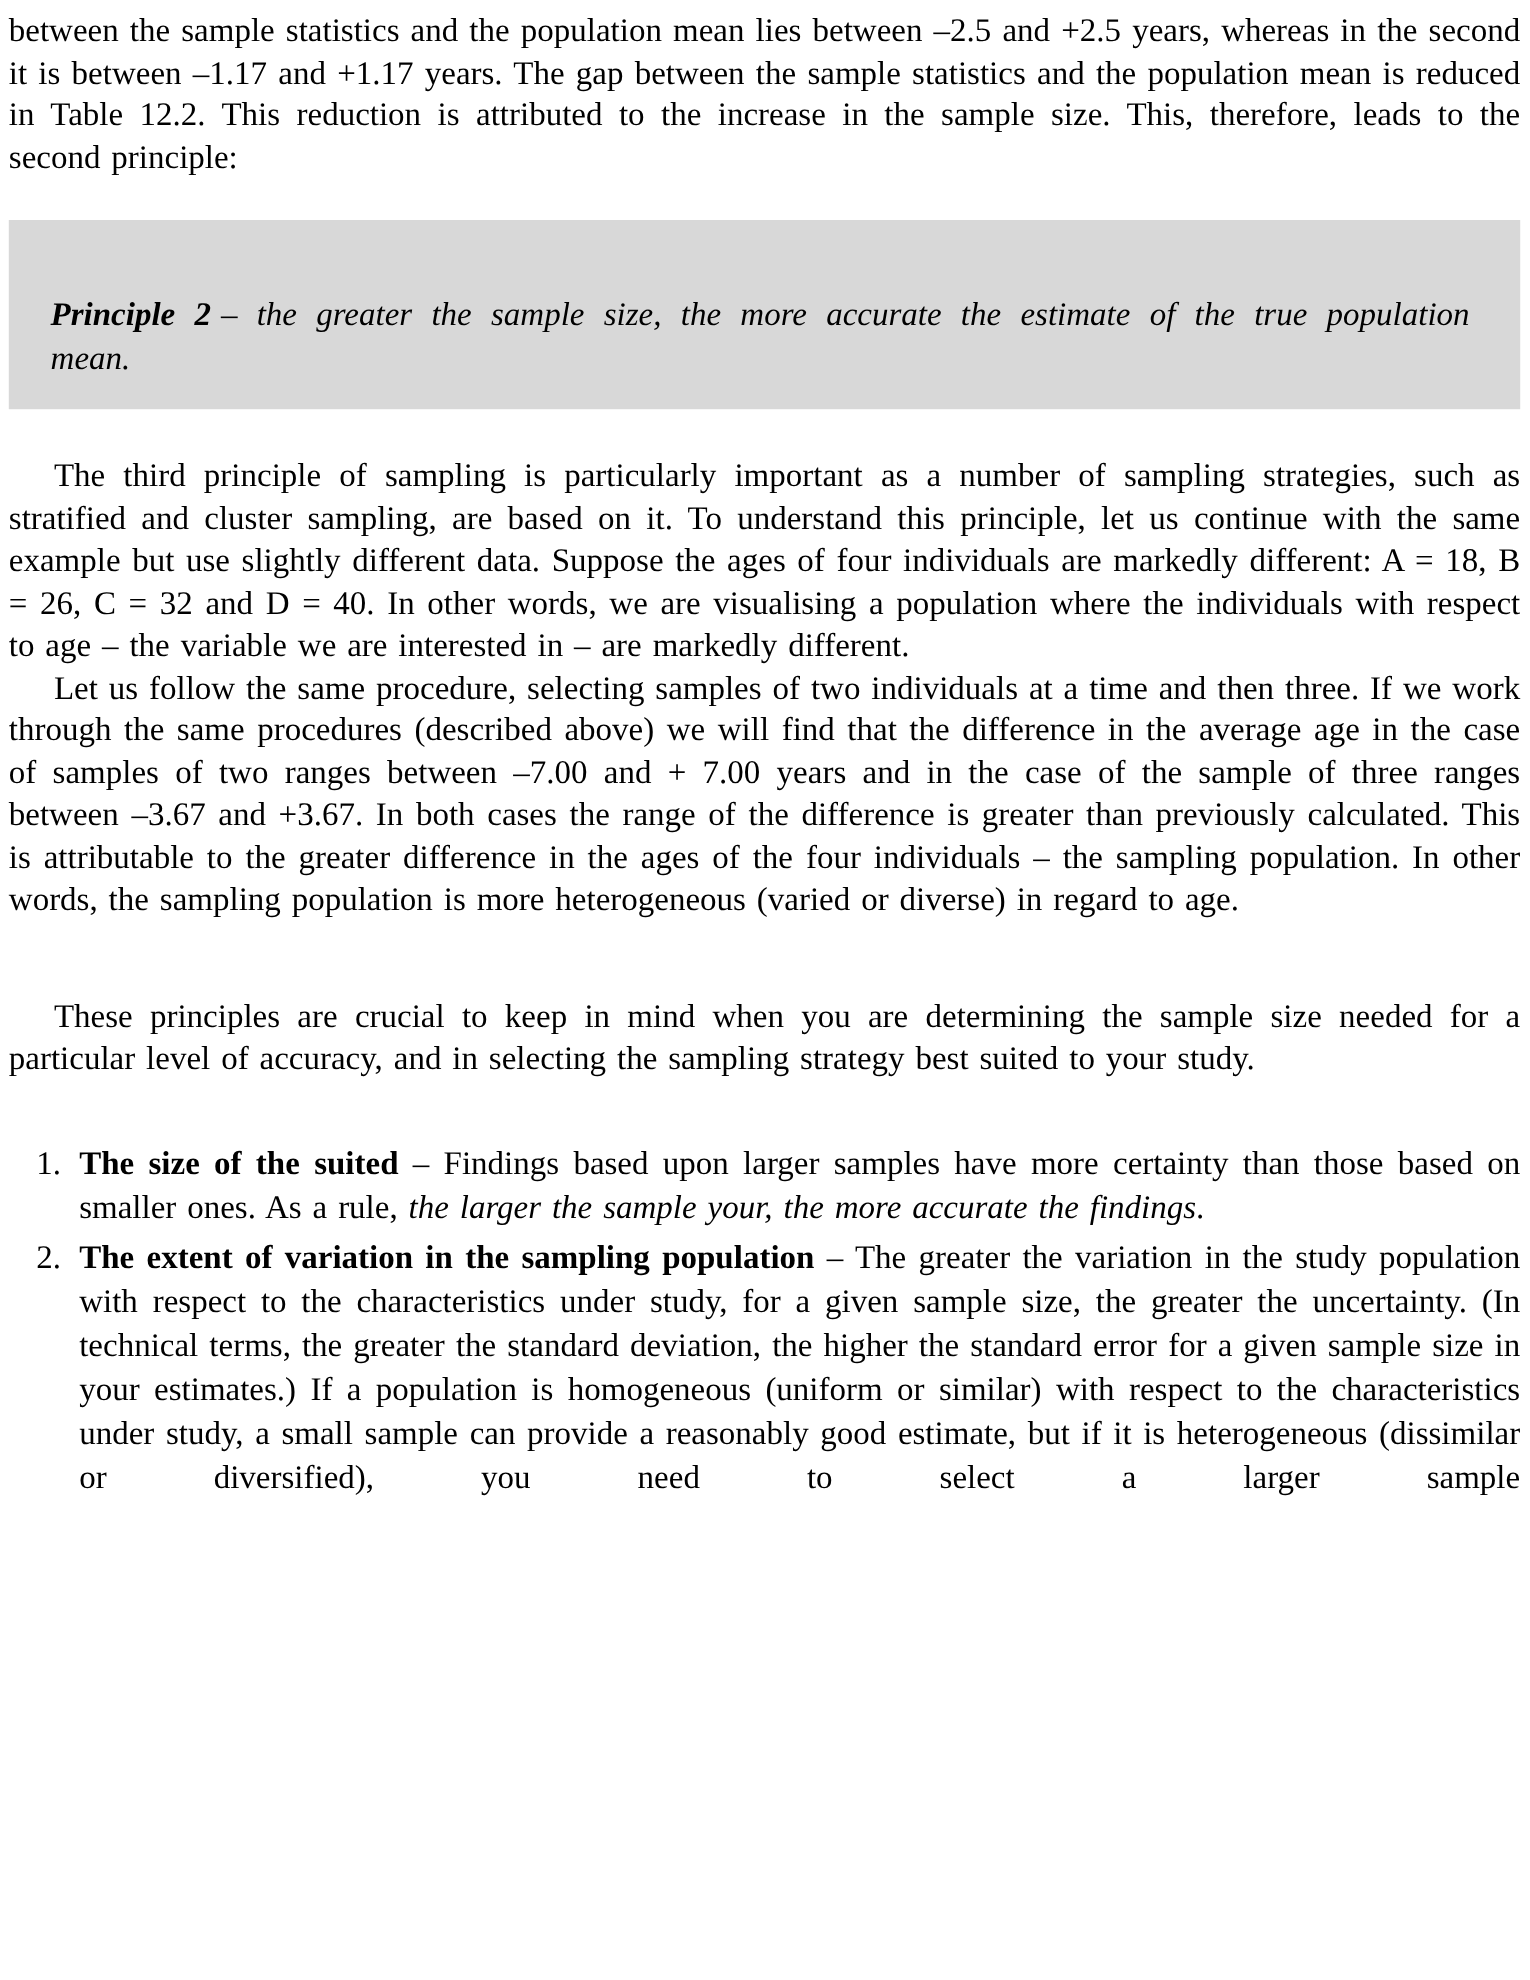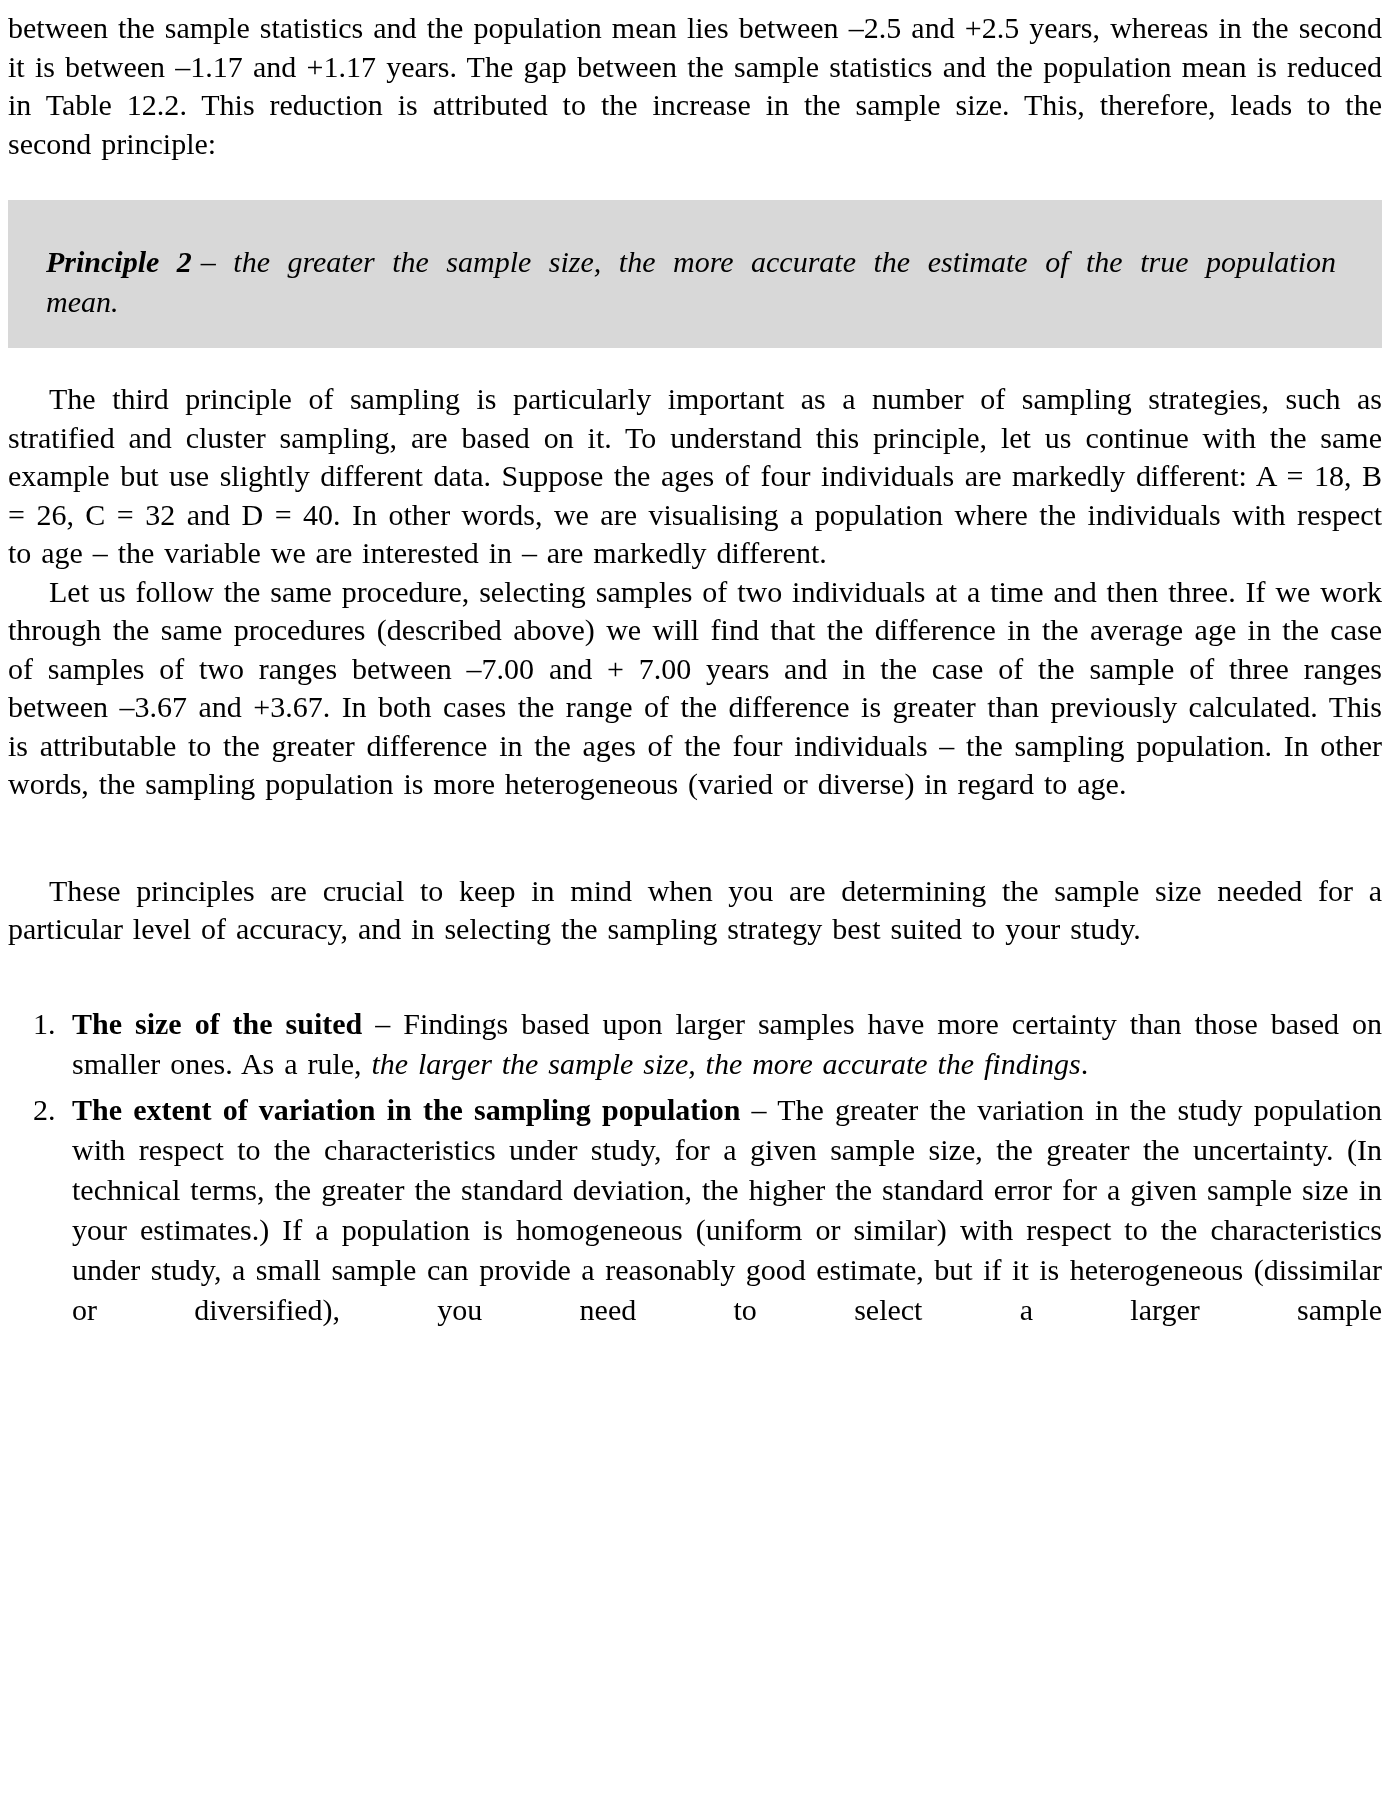--- a/index.html
+++ b/index.html
@@ -28,33 +28,33 @@
   .indent-first {
     text-indent: 41px;
   }
   .link {
     color: #000000;
     text-decoration: none;
     cursor: pointer;
   }
   .principle-box {
     background: #d8d8d8;
-    padding: 42px 46px 26px 38px;
+    padding: 66px 46px 26px 38px;
     font-style: italic;
     line-height: 40px;
     text-align: justify;
     word-spacing: 10px;
   }
   .box-1 { margin-top: 37px; }
   .box-2 { margin-top: 36px; }
   .principle-label {
     font-weight: bold;
     margin-right: 9px;
   }
-  .para-2 { margin-top: 32px; }
+  .para-2 { margin-top: 42px; }
   .para-4 { margin-top: 68px; }
   .section-heading {
     margin: 57px 0 0 0;
     font-size: 35px;
     line-height: 42px;
     font-weight: bold;
   }
   .para-5 { margin-top: 36px; }
   .numbered-list {
     margin-top: 55px;
@@ -97,21 +97,21 @@
 
 
   <p class="body-para indent-first para-4">These principles are crucial to keep in mind when you are determining the sample size needed for a particular level of accuracy, and in selecting the sampling strategy best suited to your study.</p>
 
 
 
   <div class="numbered-list">
 
     <div class="list-item">
       <div class="item-number">1.</div>
-      <div class="item-text"><span class="term">The size of the suited</span><span> – Findings based upon larger samples have more certainty than those based on smaller ones. As a rule, </span><span class="em">the larger the sample size, the more accurate the findings</span><span>.</span></div>
+      <div class="item-text"><span class="term">The size of the suited</span><span> – Findings based upon larger samples have more certainty than those based on smaller ones. As a rule, </span><span class="em">the larger the sample your, the more accurate the findings</span><span>.</span></div>
     </div>
 
     <div class="list-item">
       <div class="item-number">2.</div>
       <div class="item-text continues"><span class="term">The extent of variation in the sampling population</span><span> – The greater the variation in the study population with respect to the characteristics under study, for a given sample size, the greater the uncertainty. (In technical terms, the greater the standard deviation, the higher the standard error for a given sample size in your estimates.) If a population is homogeneous (uniform or similar) with respect to the characteristics under study, a small sample can provide a reasonably good estimate, but if it is heterogeneous (dissimilar or diversified), you need to select a larger sample</span><span class="em"></span><span></span></div>
     </div>
 
   </div>
 
 </div>

